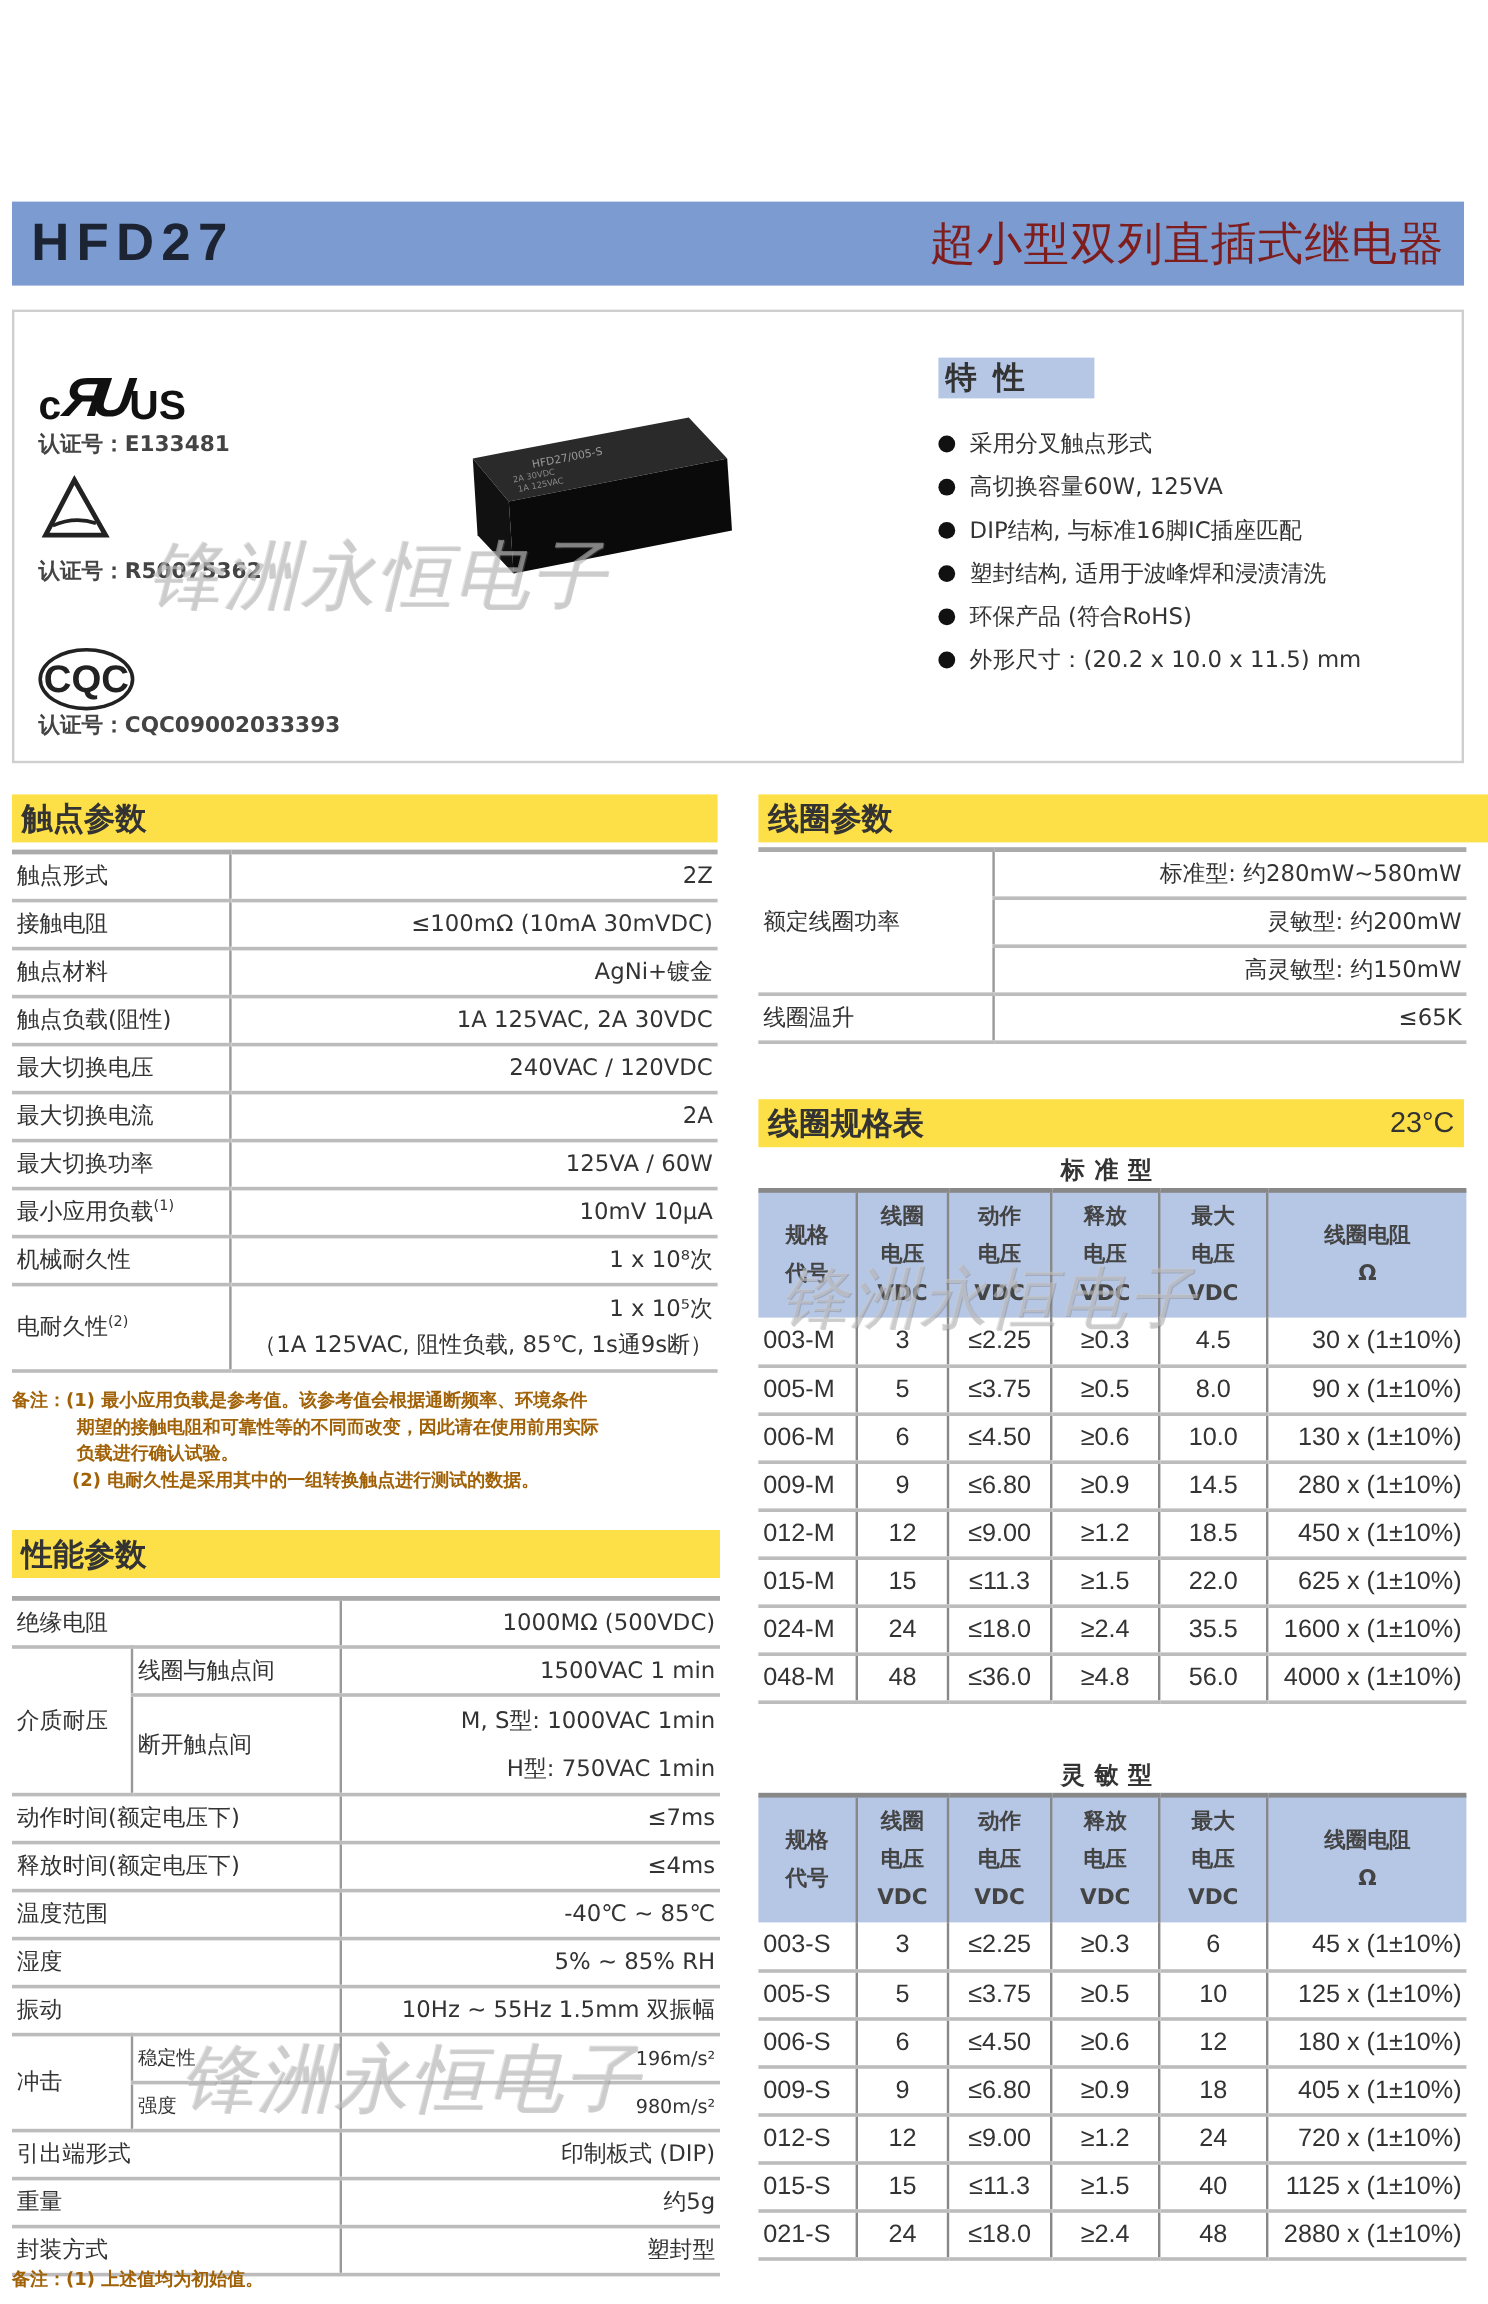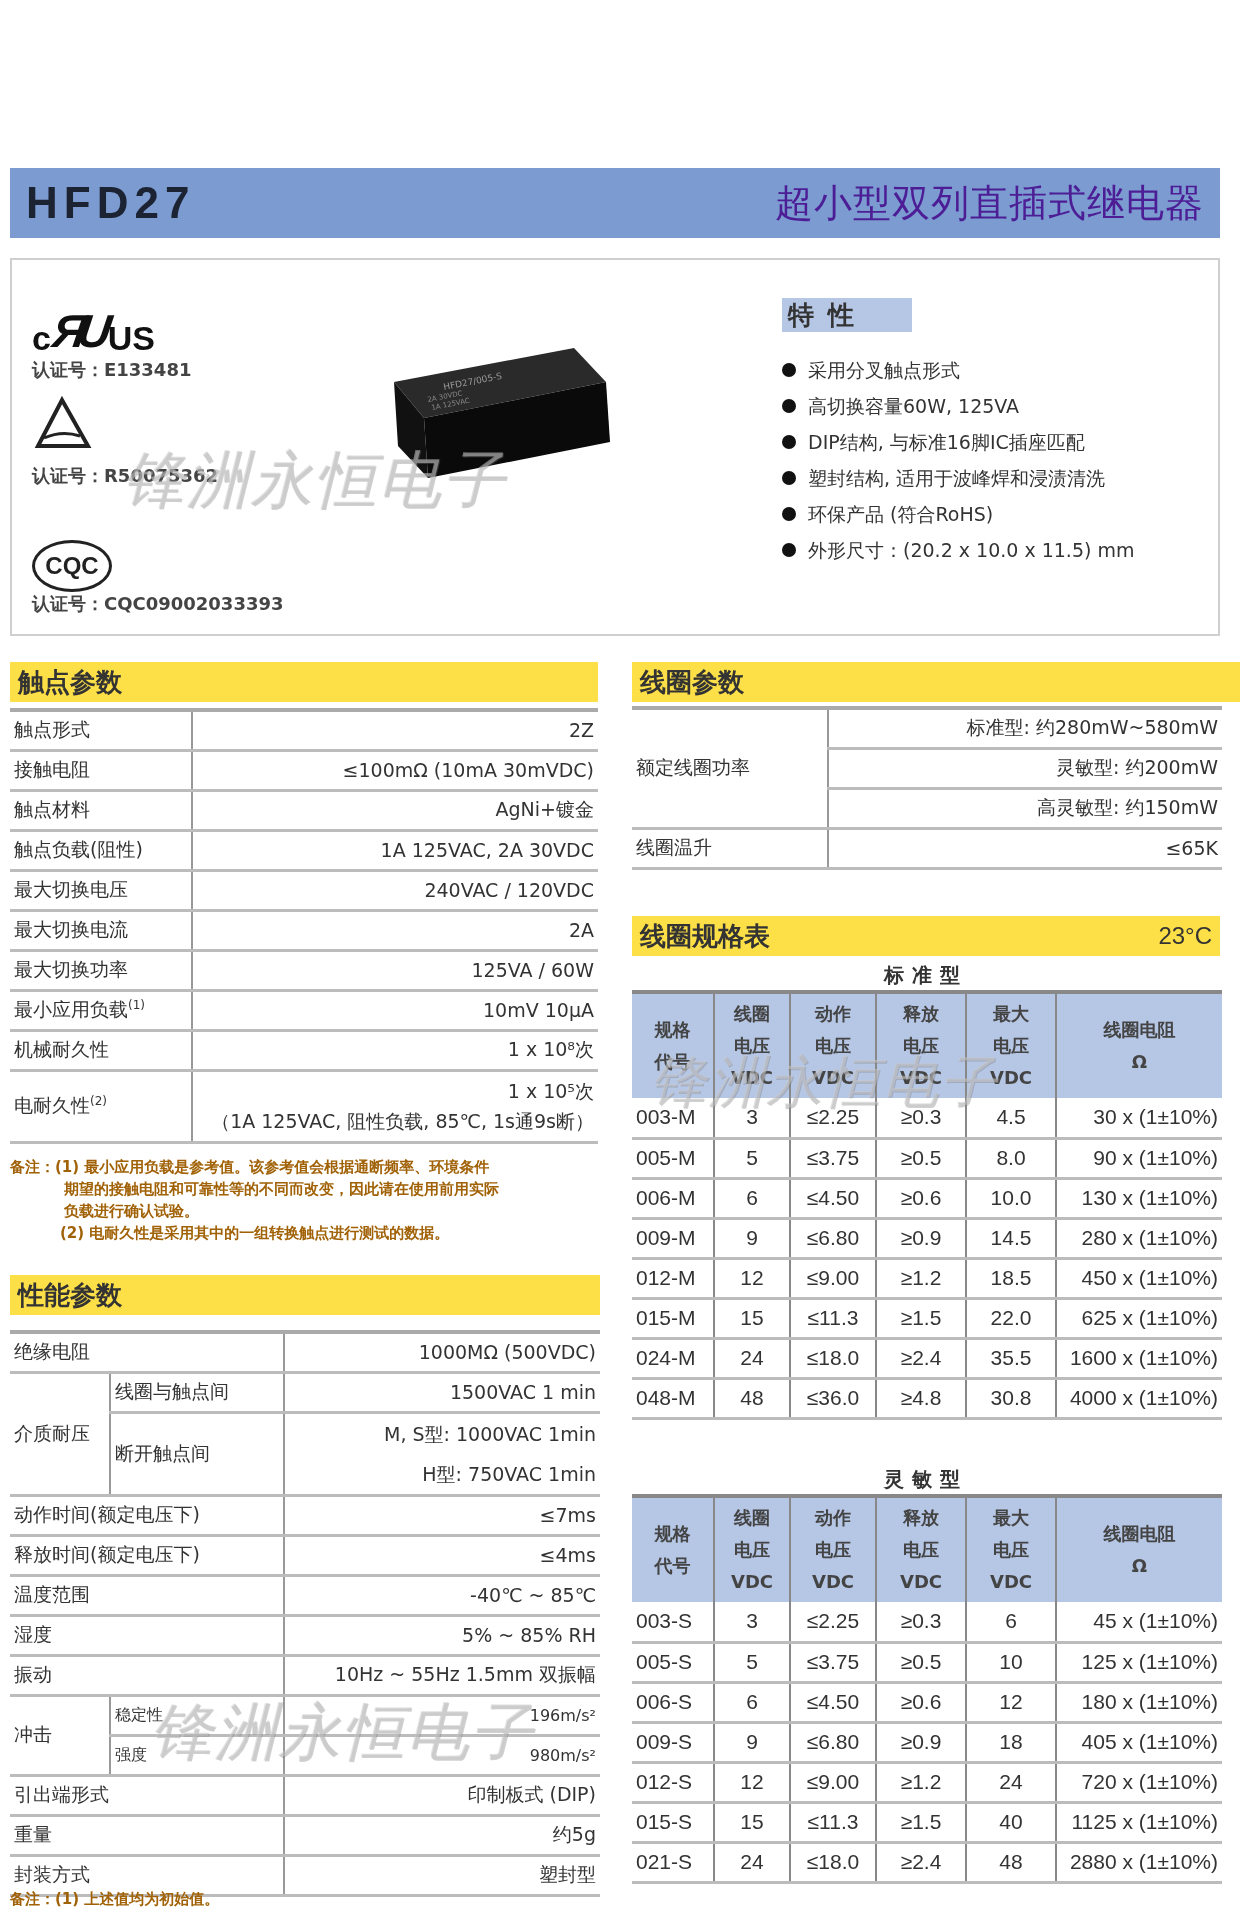--- a/index.html
+++ b/index.html
@@ -5,37 +5,37 @@
     * { box-sizing: border-box; margin: 0; padding: 0; }
     html, body { width: 1240px; height: 1920px; background: #ffffff; overflow: hidden; }
     body { font-family: "DejaVu Sans", "Liberation Sans", sans-serif; color: #333; position: relative; }
 
     .title-bar {
       position: absolute; left: 10px; top: 168px; width: 1210px; height: 70px;
       background: #7b9bd1; display: flex; align-items: center; justify-content: space-between;
       padding: 0 16px 0 16px;
     }
     .title-bar .model { font-family: "Liberation Sans", sans-serif; font-weight: bold; font-size: 44px; letter-spacing: 6px; color: #1c2333; }
-    .title-bar .subtitle { font-size: 38px; color: #4c1d95; letter-spacing: 1px; }
+    .title-bar .subtitle { font-size: 38px; color: #7f1d1d; letter-spacing: 1px; }
 
     .hero {
       position: absolute; left: 10px; top: 258px; width: 1210px; height: 378px;
       border: 2px solid #cfcfcf; background: #fff;
     }
     .cert { position: absolute; left: 20px; }
     .cert-label { font-size: 18px; color: #444; font-weight: bold; }
     .ul-logo { font-family: "Liberation Sans", sans-serif; font-weight: bold; color: #111; display: flex; align-items: flex-end; gap: 2px; }
     .ul-logo .c { font-size: 34px; }
     .ul-logo .ur { font-size: 46px; font-style: italic; transform: skewX(-8deg); letter-spacing: -6px; }
     .ul-logo .us { font-size: 34px; }
     .triangle-logo { width: 60px; height: 56px; }
     .cqc-logo {
       width: 80px; height: 52px; border: 3px solid #222; border-radius: 50%;
       display: flex; align-items: center; justify-content: center;
-      font-family: "Liberation Sans", sans-serif; font-weight: bold; font-size: 24px; color: #222;
+      font-family: "Liberation Sans", sans-serif; font-weight: bold; font-size: 32px; color: #222;
     }
 
     .relay-photo { position: absolute; left: 372px; top: 82px; width: 232px; height: 140px; }
     .watermark {
       position: absolute; font-size: 62px; font-style: italic; color: rgba(200,200,200,0.55);
       letter-spacing: 2px; pointer-events: none; text-shadow: 1px 1px 0 rgba(120,120,120,0.35);
       white-space: nowrap;
     }
 
     .features-head {
@@ -392,21 +392,21 @@
         <td>≤18.0</td>
         <td>≥2.4</td>
         <td>35.5</td>
         <td>1600 x (1±10%)</td>
       </tr>
       <tr>
         <td>048-M</td>
         <td>48</td>
         <td>≤36.0</td>
         <td>≥4.8</td>
-        <td>30.8</td>
+        <td>56.0</td>
         <td>4000 x (1±10%)</td>
       </tr>
     </tbody>
 </table>
 <div class="watermark" style="left:650px; top:1045px; font-size:56px;">锋洲永恒电子</div>
 
 <div class="subcap" style="left:632px; top:1466px; width:588px;">灵敏型</div>
 <table class="coil" style="left:632px; top:1494px; width:590px;">
   <colgroup>
       <col style="width:82px">

